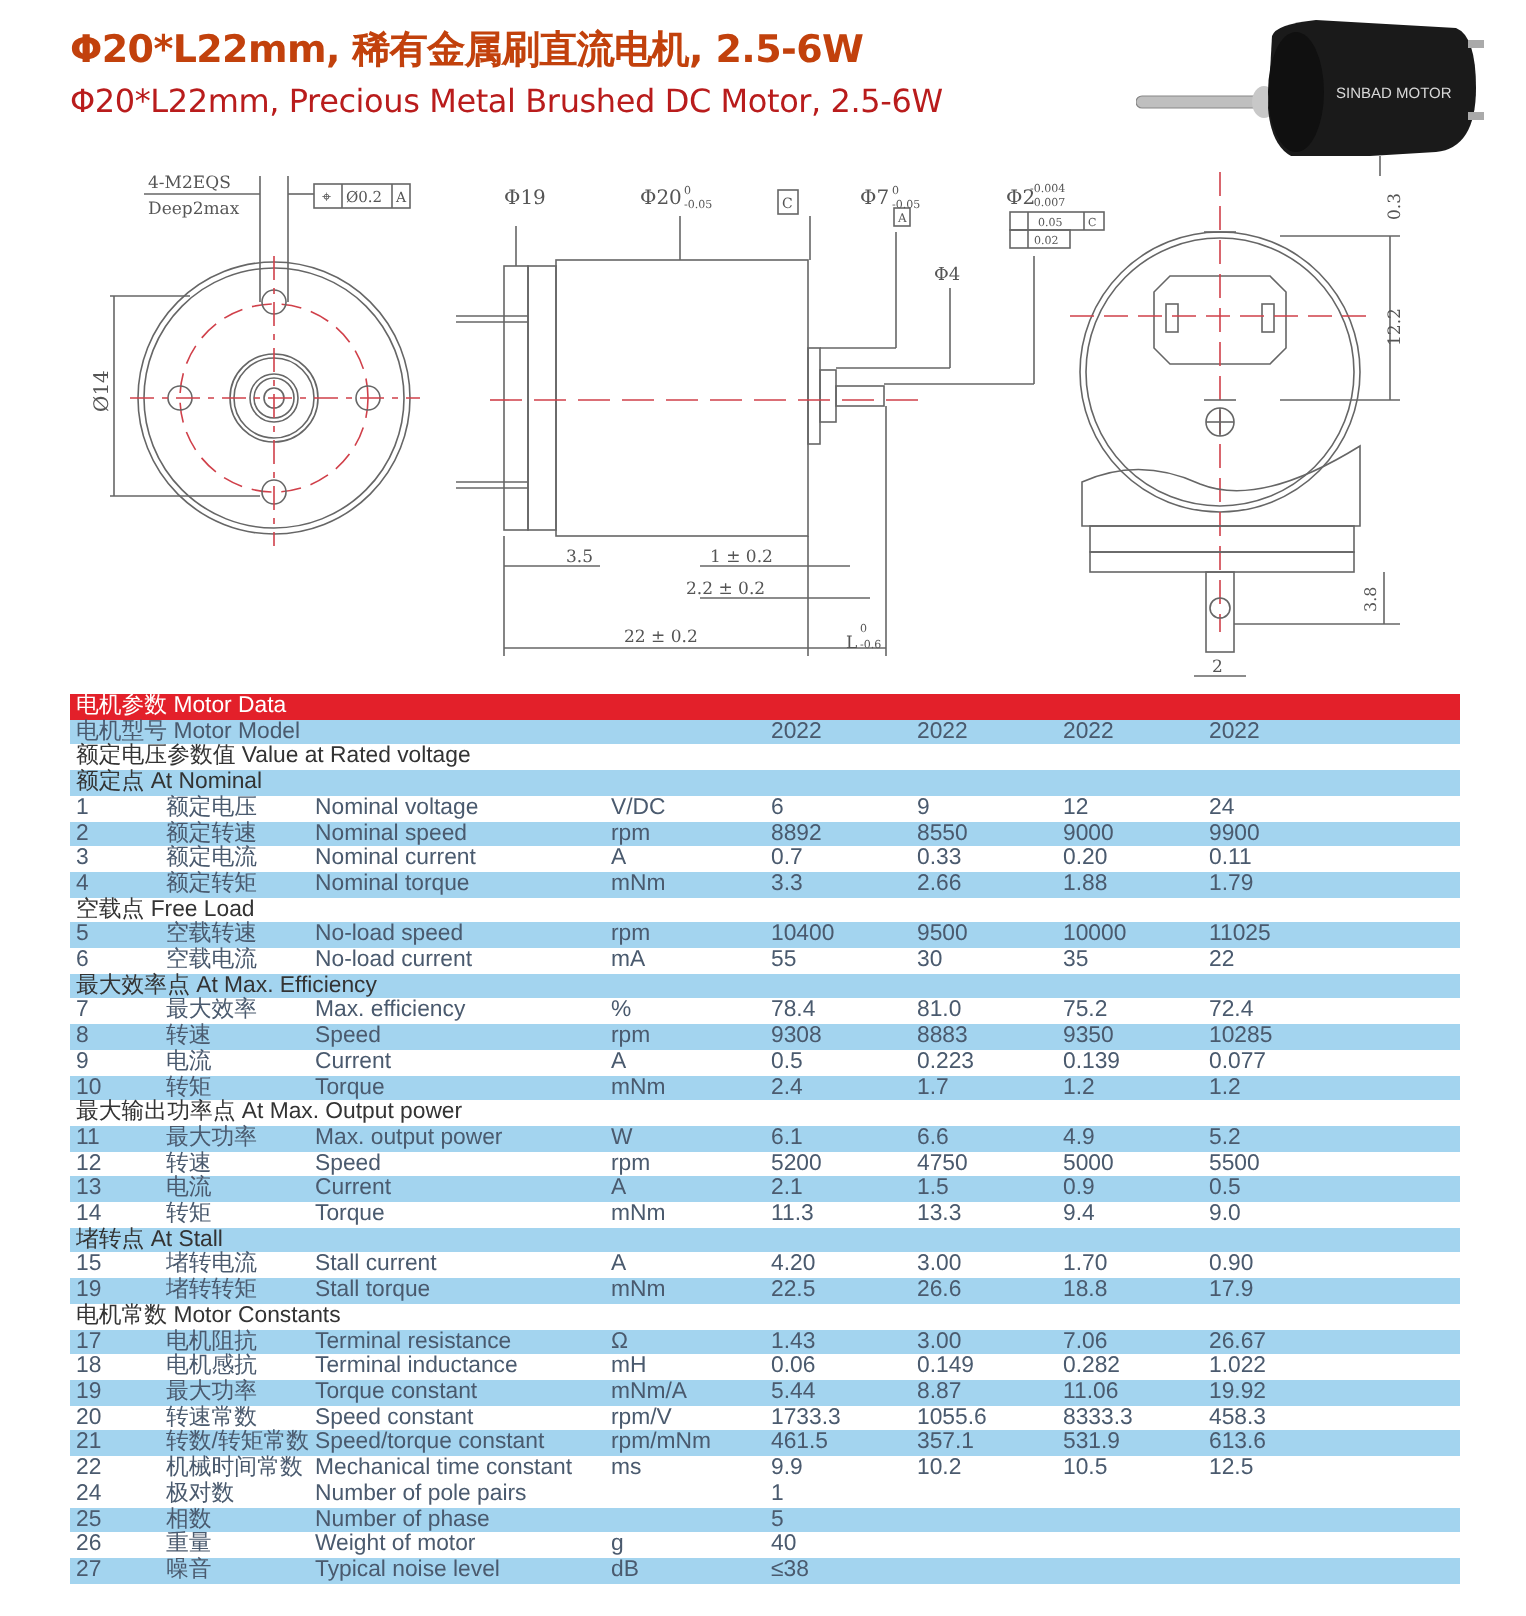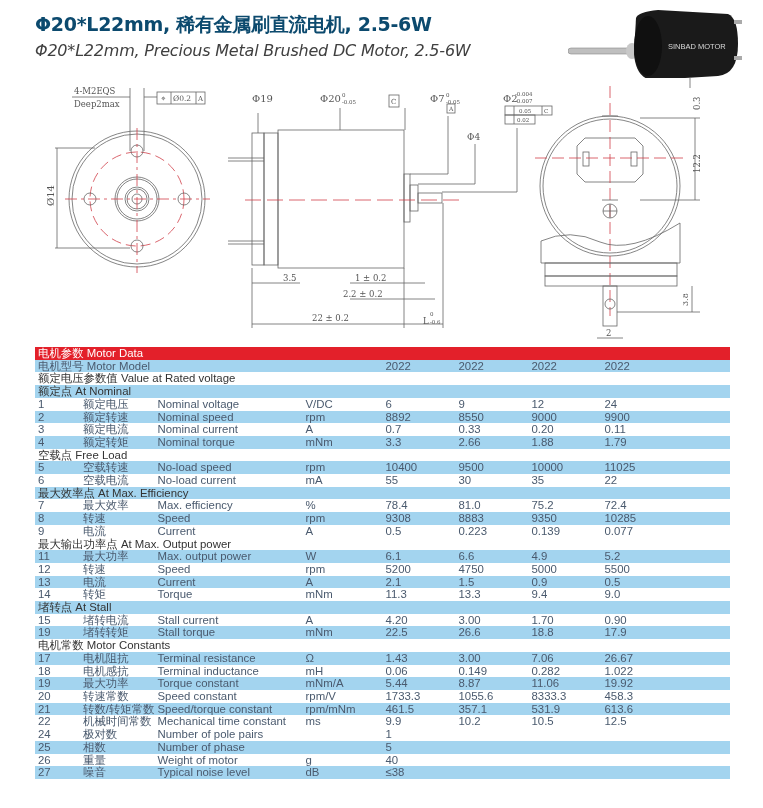--- a/index.html
+++ b/index.html
@@ -1,18 +1,18 @@
 <!DOCTYPE html>
 <html><head>
 <meta charset="utf-8">
 <style>
   html, body { margin:0; padding:0; background:#ffffff; }
   body { width:763px; height:808px; position:relative; overflow:hidden; font-family:"DejaVu Sans", sans-serif; color:#3c4a5a; }
-  .title-cn { position:absolute; left:35px; top:12px; font-size:19px; font-weight:bold; color:#0c4a6e; letter-spacing:-0.3px; white-space:nowrap; }
-  .title-en { position:absolute; left:35px; top:41px; font-size:16px; color:#404040; white-space:nowrap; letter-spacing:-0.2px;font-style:italic; }
+  .title-cn { position:absolute; left:35px; top:12px; font-size:19px; font-weight:bold; color:#c2410c; letter-spacing:-0.3px; white-space:nowrap; }
+  .title-en { position:absolute; left:35px; top:41px; font-size:16px; color:#b91c1c; white-space:nowrap; letter-spacing:-0.2px; }
   .product-photo { position:absolute; left:568px; top:4px; width:180px; height:74px; }
   .drawing { position:absolute; left:0; top:78px; width:763px; height:268px; }
   .dim-text { font-family:"DejaVu Serif", serif; fill:#555; }
   table.spec { position:absolute; left:35px; top:347px; width:695px; border-collapse:collapse; font-family:"Liberation Sans", sans-serif; font-size:11.4px; }
   table.spec td { padding:0 0 0 3px; height:12.7px; line-height:12.7px; white-space:nowrap; color:#4a5a6e; }
   tr.red td { background:#e3202a; color:#ffffff; font-weight:normal; }
   tr.blue td { background:#a3d4ef; }
   tr.white td { background:#ffffff; }
   tr.section td { color:#333; }
   .c-num { width:42px; }
@@ -280,20 +280,30 @@
       <tr class="white">
         <td class="c-num">9</td>
         <td class="c-cn">电流</td>
         <td class="c-en">Current</td>
         <td class="c-unit">A</td>
         <td class="c-v">0.5</td>
         <td class="c-v">0.223</td>
         <td class="c-v">0.139</td>
         <td>0.077</td>
       </tr>
+      <tr class="blue">
+        <td class="c-num">10</td>
+        <td class="c-cn">转矩</td>
+        <td class="c-en">Torque</td>
+        <td class="c-unit">mNm</td>
+        <td class="c-v">2.4</td>
+        <td class="c-v">1.7</td>
+        <td class="c-v">1.2</td>
+        <td>1.2</td>
+      </tr>
       <tr class="white section">
         <td colspan="8">最大输出功率点 At Max. Output power</td>
       </tr>
       <tr class="blue">
         <td class="c-num">11</td>
         <td class="c-cn">最大功率</td>
         <td class="c-en">Max. output power</td>
         <td class="c-unit">W</td>
         <td class="c-v">6.1</td>
         <td class="c-v">6.6</td>

